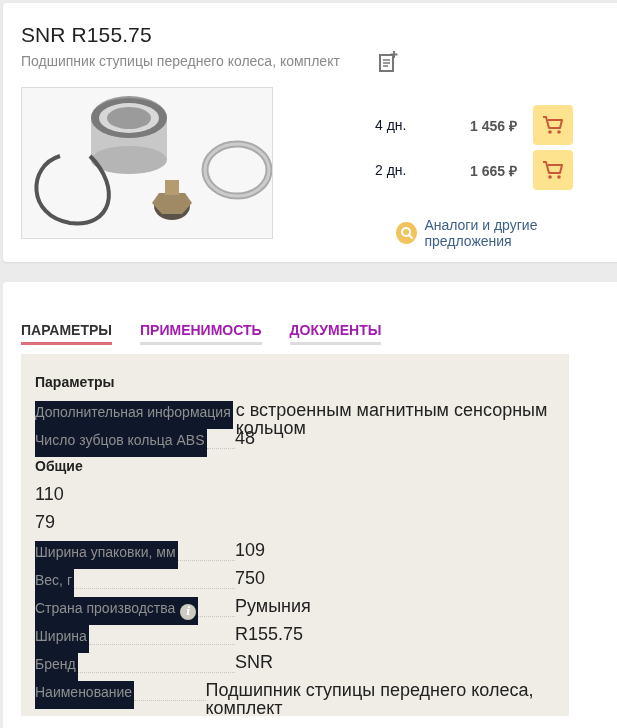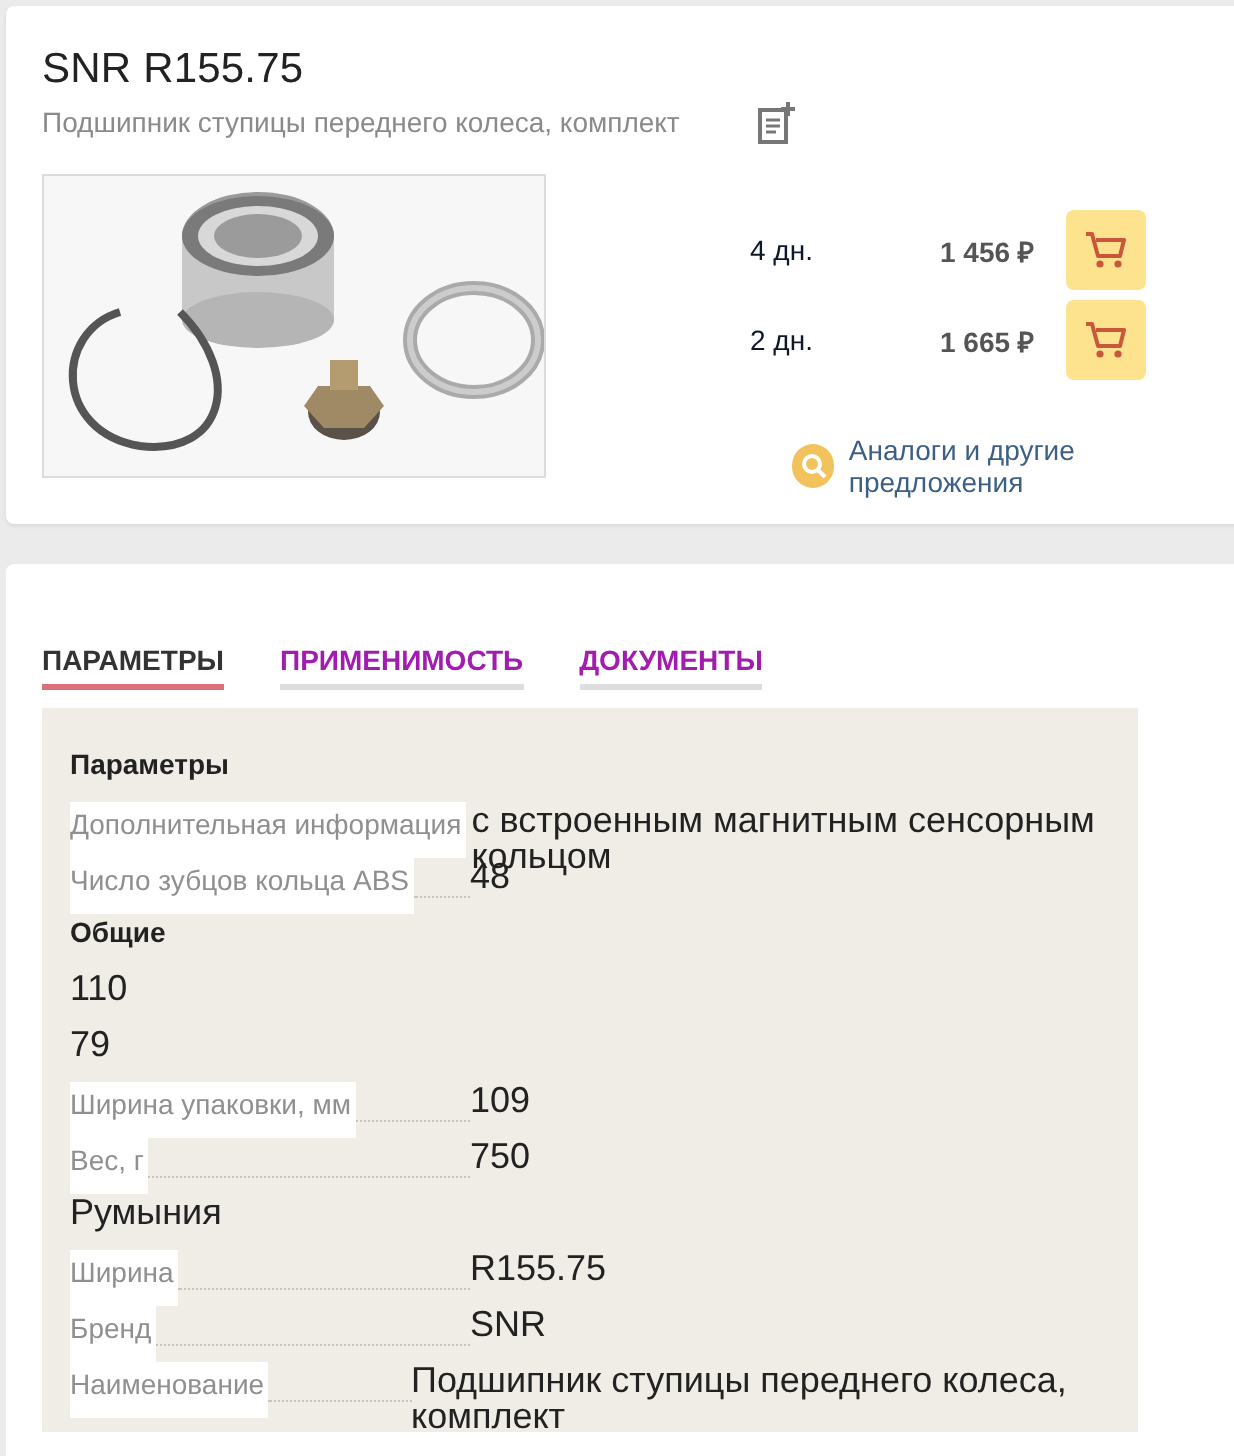--- a/index.html
+++ b/index.html
@@ -70,21 +70,21 @@
     font-size: 14px; font-weight: bold; color: #222; height: 28px; line-height: 18px;
   }
   .spec-row {
     position: relative; height: 28px; line-height: 18px;
     display: flex; font-size: 14px;
   }
   .spec-label {
     width: 200px; color: #8f8f8f; position: relative; white-space: nowrap;
     display: flex;
   }
-  .spec-label .lbl { padding-right: 2px; background: #ffffff; position: relative; z-index: 1; padding-top: 2px; }
+  .spec-label .lbl { padding-right: 2px; background: #0f172a; position: relative; z-index: 1; padding-top: 2px; }
   .spec-label .leader {
     flex: 1; border-bottom: 1px dotted #c9c5bc; margin-bottom: 8px; margin-top: 10px;
   }
   .spec-value { color: #222; font-size: 18px; }
   .spec-row.wide .spec-label { width: auto; }
   .spec-row.wide .spec-value { margin-left: 3px; }
   .info-icon {
     display: inline-block; width: 16px; height: 16px; border-radius: 50%;
     background: #cfcac1; color: #fff; font-family: "DejaVu Serif", serif;
     font-style: italic; font-weight: bold; font-size: 11px; text-align: center; line-height: 16px;
@@ -209,20 +209,24 @@
       <div class="spec-value">109</div>
     </div>
     <div class="spec-row">
       <div class="spec-label">
           <span class="lbl">Вес, г</span>
           <span class="leader"></span>
         </div>
       <div class="spec-value">750</div>
     </div>
     <div class="spec-row">
+      <div class="spec-label">
+          <span class="lbl"><span>Страна производства</span><span class="info-icon">i</span></span>
+          <span class="leader"></span>
+        </div>
       <div class="spec-value">Румыния</div>
     </div>
     <div class="spec-row">
       <div class="spec-label">
           <span class="lbl">Ширина</span>
           <span class="leader"></span>
         </div>
       <div class="spec-value">R155.75</div>
     </div>
     <div class="spec-row">

